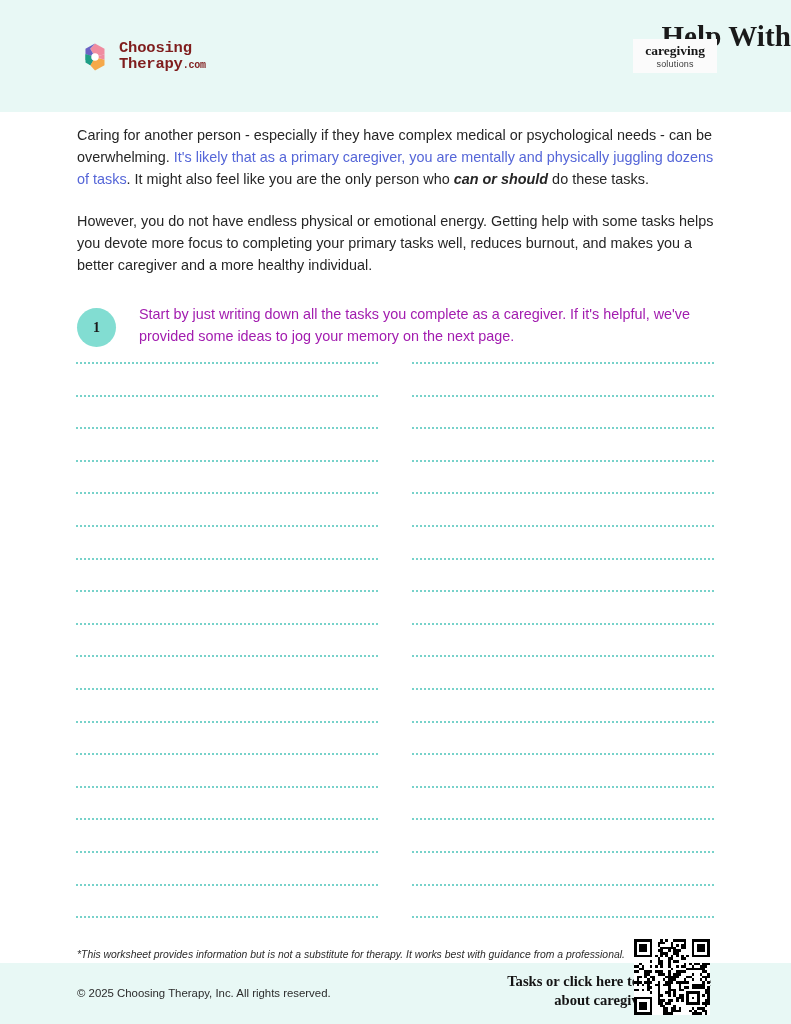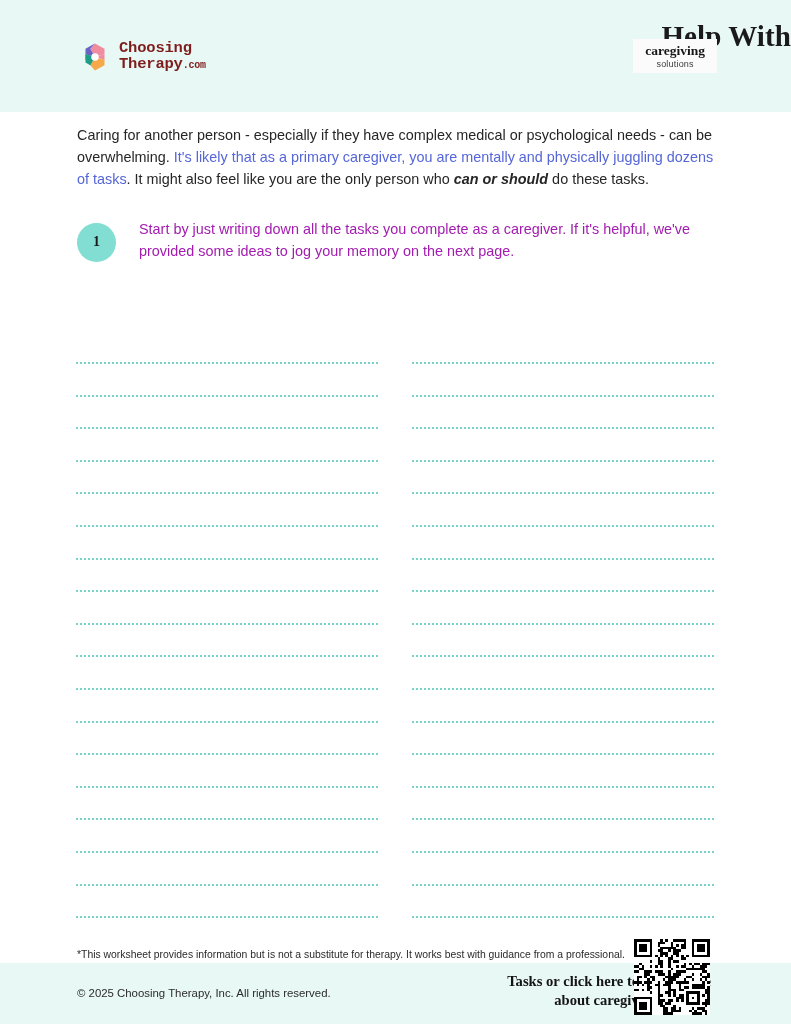--- a/index.html
+++ b/index.html
@@ -146,20 +146,21 @@
     margin-bottom: 30.6px;
   }
 
   
   .disclaimer {
     position: absolute;
     left: 77px;
     top: 948px;
     width: 560px;
     font-size: 10.4px;
+    font-style: italic;
     color: #2a2a2a;
     line-height: 1.35;
   }
 
   
   .footer-band {
     position: absolute;
     left: 0;
     top: 963px;
     width: 791px;
@@ -225,20 +226,21 @@
 
 <div class="brand-badge">
   <span class="bb-main">caregiving</span>
   <span class="bb-sub">solutions</span>
 </div>
 
 <div class="content">
 
   <p class="para p1"><span>Caring for another person - especially if they have complex medical or psychological needs - can be overwhelming. </span><span class="hl">It's likely that as a primary caregiver, you are mentally and physically juggling dozens of tasks</span><span>. It might also feel like you are the only person who </span><span class="bi">can or should</span><span> do these tasks.</span></p>
 
+  <p class="para p2">However, you do not have endless physical or emotional energy. Getting help with some tasks helps you devote more focus to completing your primary tasks well, reduces burnout, and makes you a better caregiver and a more healthy individual.</p>
 
   <div class="step-row">
     <div class="step-circle">1</div>
     <div class="step-text">Start by just writing down all the tasks you complete as a caregiver. If it's helpful, we've provided some ideas to jog your memory on the next page.</div>
   </div>
 
 </div>
 
 <div class="lines-area">
   <div class="lines-col left" id="col-left">

